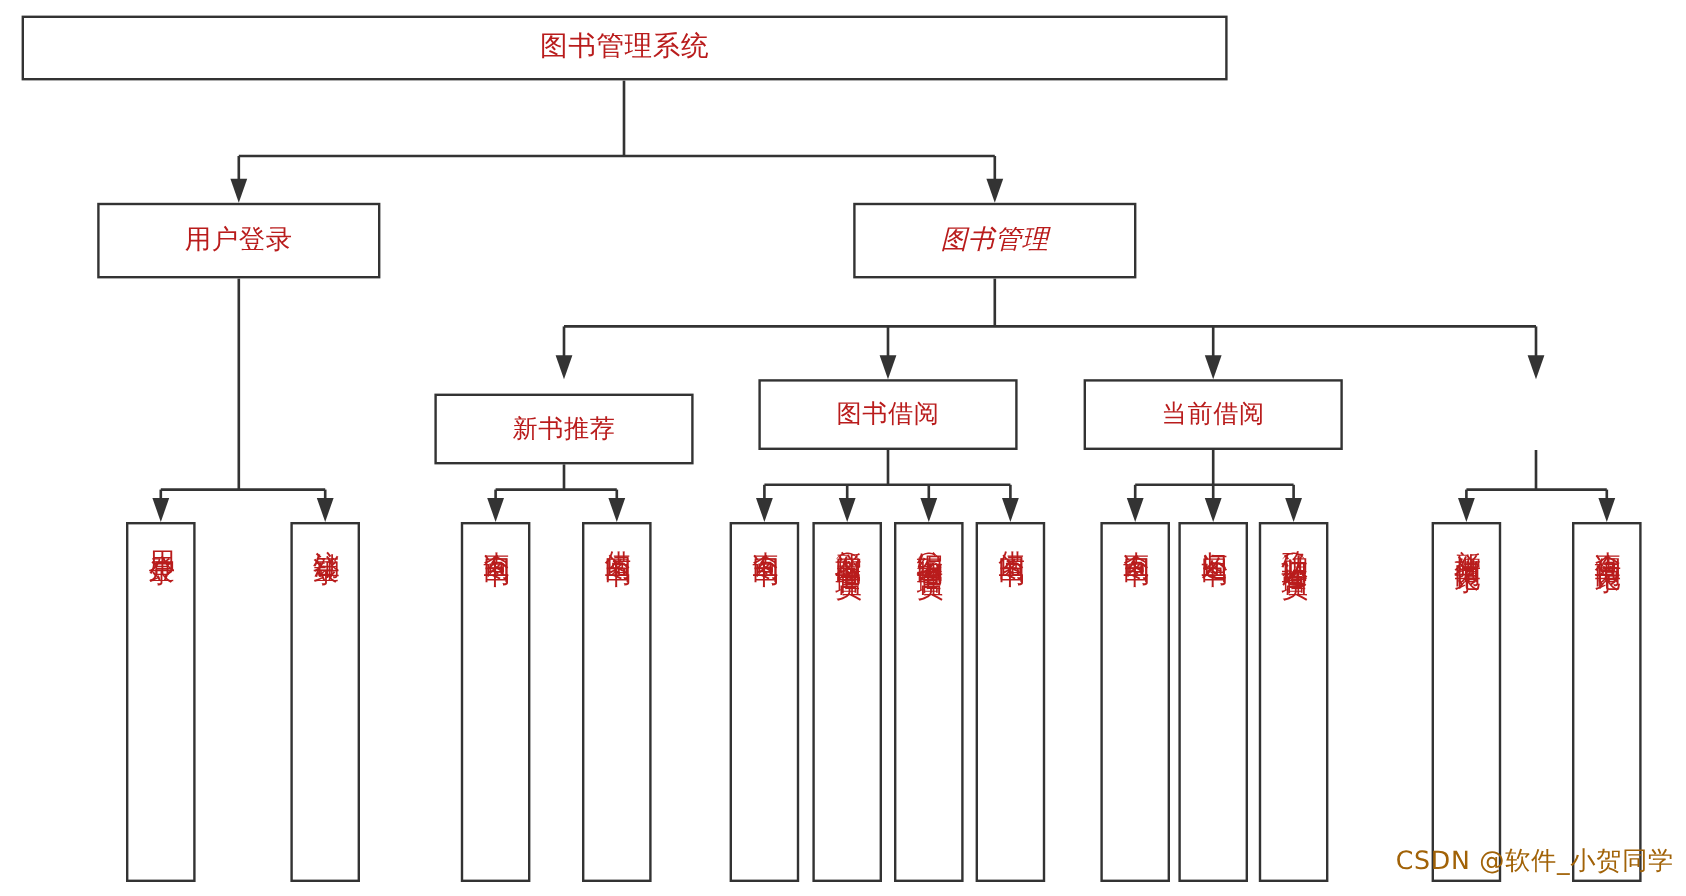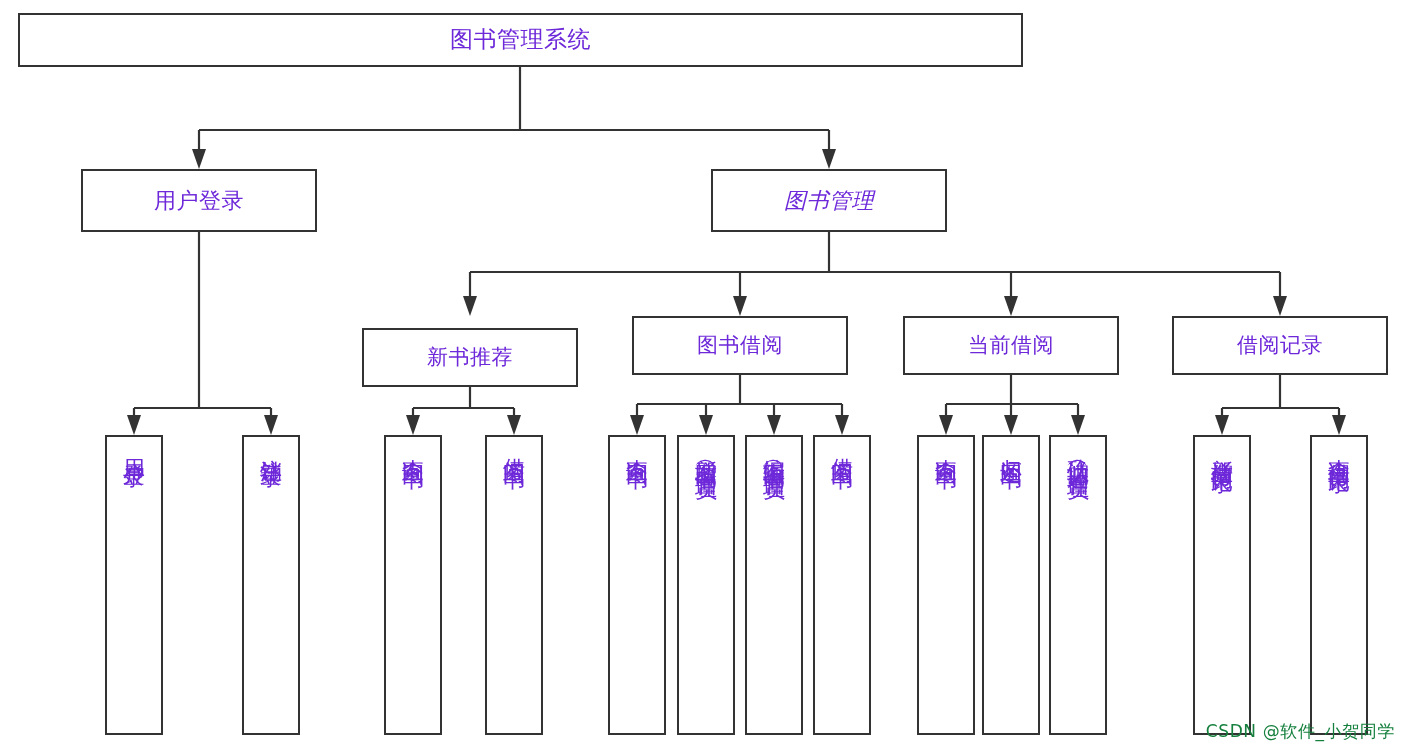--- a/index.html
+++ b/index.html
@@ -38,21 +38,21 @@
   }
   
   .node {
     position: absolute;
     box-sizing: border-box;
     background: #ffffff;
     border: 2.4px solid #333333;
     display: flex;
     align-items: center;
     justify-content: center;
-    color: #6d28d9;
+    color: #b91c1c;
   }
   .node .label {
     display: block;
     text-align: center;
     line-height: 1.18;
     letter-spacing: 0.5px;
   }
   .node-root .label {
     font-size: 23px;
   }
@@ -73,23 +73,23 @@
     text-orientation: upright;
     font-size: 22px;
     line-height: 1.0;
     letter-spacing: 3px;
     white-space: nowrap;
   }
   
   #watermark {
     position: absolute;
     right: 10px;
-    bottom: 4px;
-    font-size: 17px;
-    color: #15803d;
+    bottom: 16px;
+    font-size: 21px;
+    color: #a16207;
     letter-spacing: 0.6px;
     white-space: nowrap;
   }
 </style>
 </head>
 <body>
 
 <div id="canvas">
 
   <svg id="wires" viewBox="0 0 1405 747" width="1405" height="747" xmlns="http://www.w3.org/2000/svg">
@@ -170,23 +170,20 @@
 
   <div class="node node-l3" style="left:362px; top:316px; width:216px; height:59px;margin-top:12px;">
     <span class="label">新书推荐</span>
   </div>
   <div class="node node-l3" style="left:632px; top:316px; width:216px; height:59px;">
     <span class="label">图书借阅</span>
   </div>
   <div class="node node-l3" style="left:903px; top:316px; width:216px; height:59px;">
     <span class="label">当前借阅</span>
   </div>
-  <div class="node node-l3" style="left:1172px; top:316px; width:216px; height:59px;">
-    <span class="label">借阅记录</span>
-  </div>
 
   <div class="node node-leaf" style="left:105px; top:435px; width:58px; height:300px;">
     <span class="label">用户登录</span>
   </div>
   <div class="node node-leaf" style="left:242px; top:435px; width:58px; height:300px;">
     <span class="label">注销登录</span>
   </div>
 
   <div class="node node-leaf" style="left:384px; top:435px; width:58px; height:300px;">
     <span class="label">查询图书</span>

